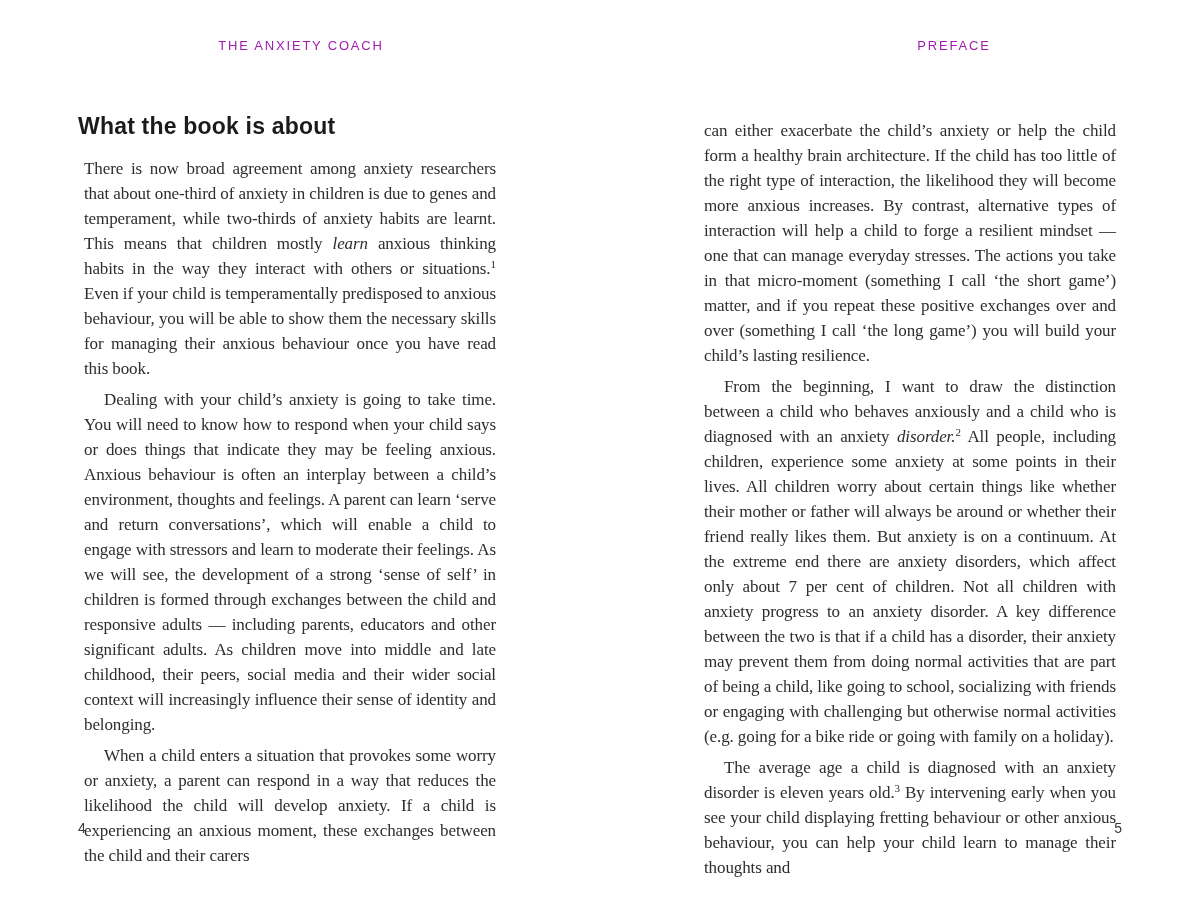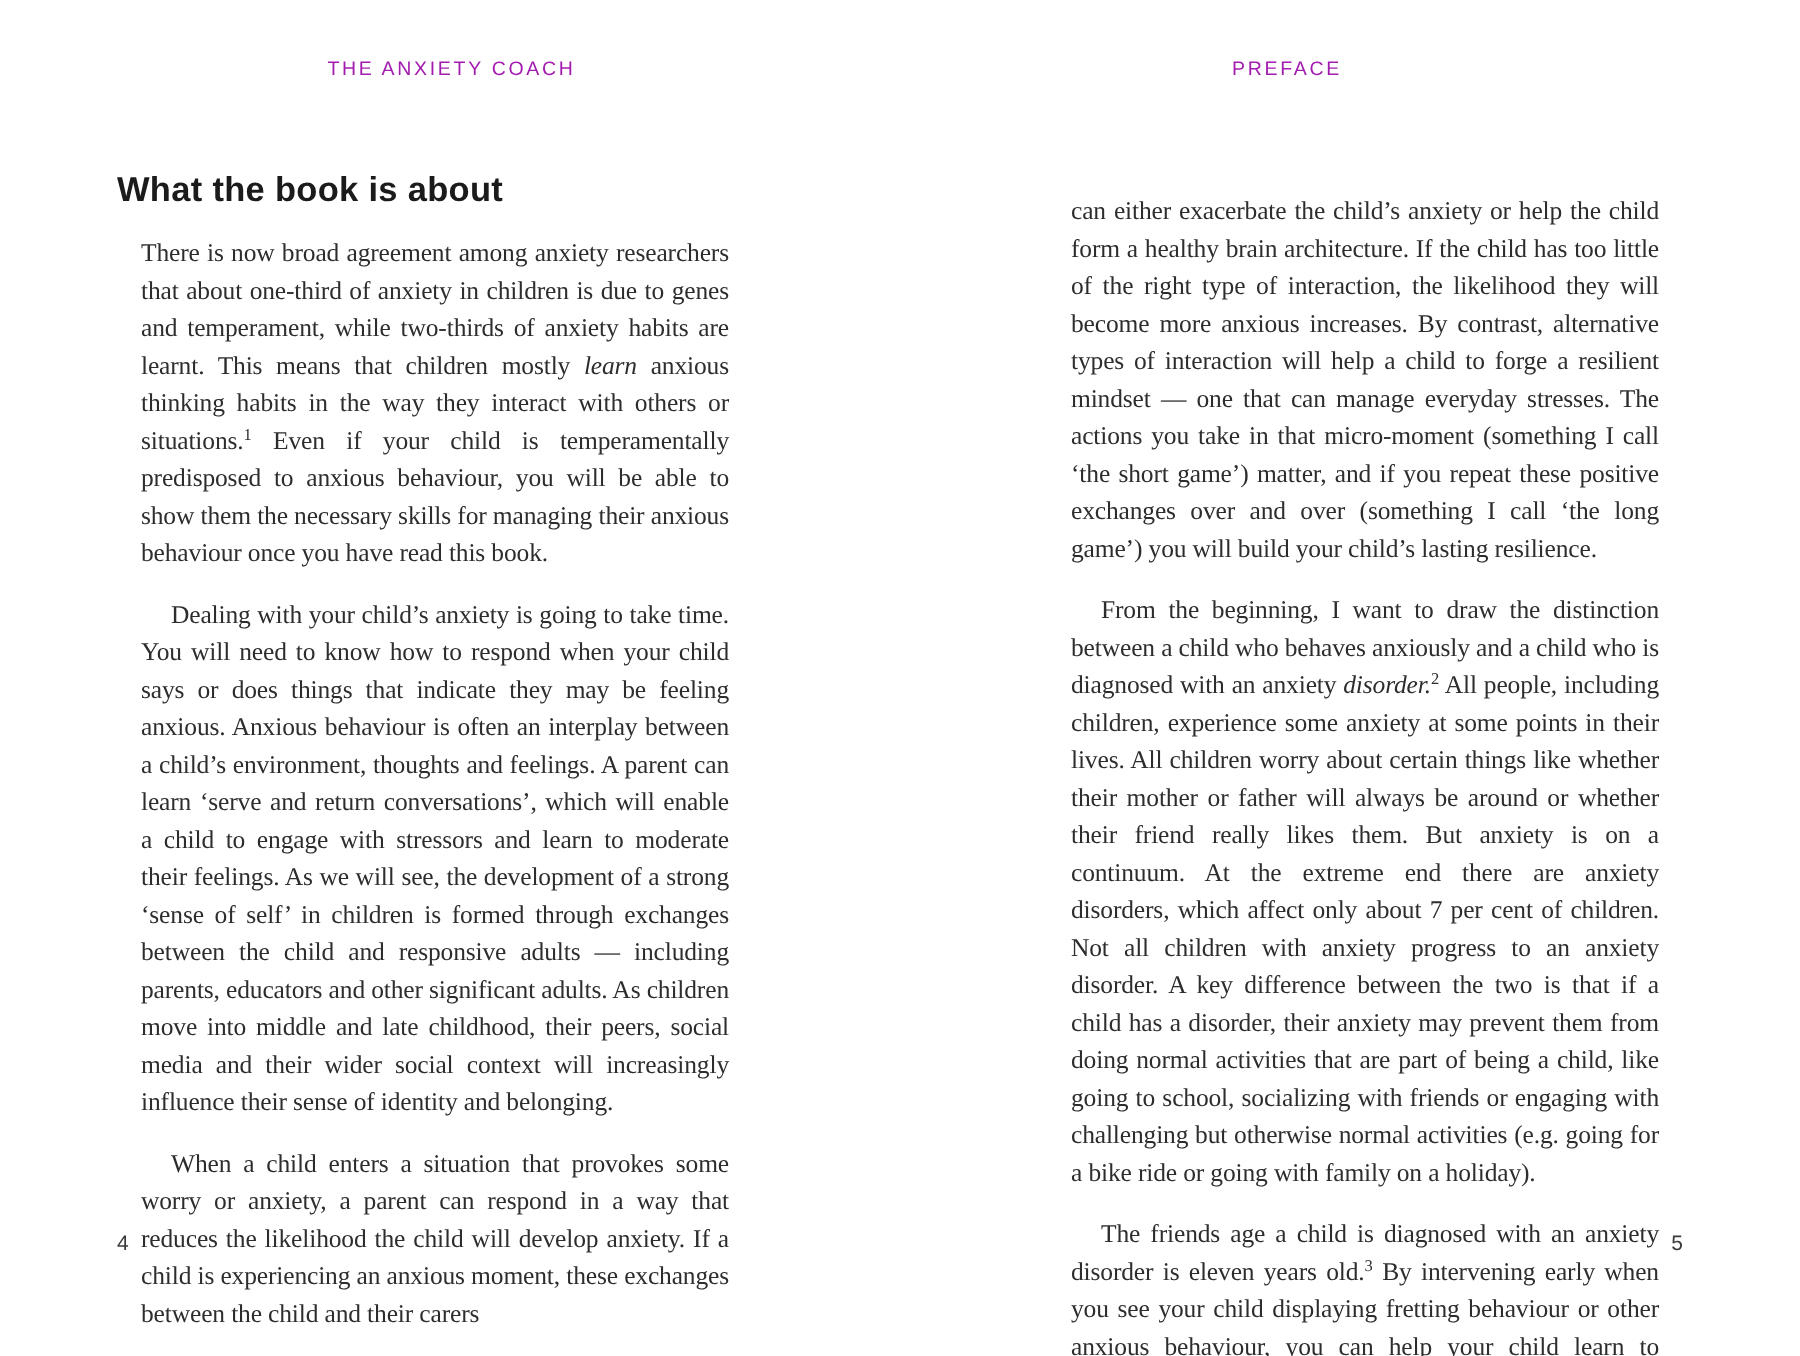--- a/index.html
+++ b/index.html
@@ -18,21 +18,21 @@
     position: absolute;
     top: 38px;
     transform: translateX(-50%);
     font-family: "Liberation Sans", sans-serif;
     font-size: 13px;
     letter-spacing: 1.8px;
     color: #a21caf;
     white-space: nowrap;
   }
   #head-left { left: 301px; }
-  #head-right { left: 858px; text-align: right; }
+  #head-right { left: 954px; text-align: right; }
 
   .column {
     position: absolute;
     top: 112px;
     width: 424px;
     color: #2d2d2d;
   }
   #col-left  { left: 78px; }
   #col-right { left: 698px; }
 
@@ -40,21 +40,21 @@
     font-family: "Liberation Sans", sans-serif;
     font-weight: bold;
     font-size: 23px;
     line-height: 28px;
     letter-spacing: 0.2px;
     color: #1b1b1b;
     margin: 0 0 16px 0;
   }
 
   .para {
-    margin: 16px;
+    margin: 6px;
     font-size: 17px;
     line-height: 25px;
     text-align: justify;
     letter-spacing: -0.1px;
     color: #2d2d2d;
   }
   .para.indent { text-indent: 20px; }
   .para em { }
   .para sup {
     font-size: 11px;
@@ -86,19 +86,19 @@
       <p class="para"><span>There is now broad agreement among anxiety researchers that about one-third of anxiety in children is due to genes and temperament, while two-thirds of anxiety habits are learnt. This means that children mostly </span><em>learn</em><span> anxious thinking habits in the way they interact with others or situations.</span><sup>1</sup><span> Even if your child is temperamentally predisposed to anxious behaviour, you will be able to show them the necessary skills for managing their anxious behaviour once you have read this book.</span></p>
       <p class="para indent"><span>Dealing with your child’s anxiety is going to take time. You will need to know how to respond when your child says or does things that indicate they may be feeling anxious. Anxious behaviour is often an interplay between a child’s environment, thoughts and feelings. A parent can learn ‘serve and return conversations’, which will enable a child to engage with stressors and learn to moderate their feelings. As we will see, the development of a strong ‘sense of self’ in children is formed through exchanges between the child and responsive adults — including parents, educators and other significant adults. As children move into middle and late childhood, their peers, social media and their wider social context will increasingly influence their sense of identity and belonging.</span></p>
       <p class="para indent"><span>When a child enters a situation that provokes some worry or anxiety, a parent can respond in a way that reduces the likelihood the child will develop anxiety. If a child is experiencing an anxious moment, these exchanges between the child and their carers</span></p>
     </div>
 </div>
 
 <div class="column" id="col-right">
   <div>
       <p class="para"><span>can either exacerbate the child’s anxiety or help the child form a healthy brain architecture. If the child has too little of the right type of interaction, the likelihood they will become more anxious increases. By contrast, alternative types of interaction will help a child to forge a resilient mindset — one that can manage everyday stresses. The actions you take in that micro-moment (something I call ‘the short game’) matter, and if you repeat these positive exchanges over and over (something I call ‘the long game’) you will build your child’s lasting resilience.</span></p>
       <p class="para indent"><span>From the beginning, I want to draw the distinction between a child who behaves anxiously and a child who is diagnosed with an anxiety </span><em>disorder.</em><sup>2</sup><span> All people, including children, experience some anxiety at some points in their lives. All children worry about certain things like whether their mother or father will always be around or whether their friend really likes them. But anxiety is on a continuum. At the extreme end there are anxiety disorders, which affect only about 7 per cent of children. Not all children with anxiety progress to an anxiety disorder. A key difference between the two is that if a child has a disorder, their anxiety may prevent them from doing normal activities that are part of being a child, like going to school, socializing with friends or engaging with challenging but otherwise normal activities (e.g. going for a bike ride or going with family on a holiday).</span></p>
-      <p class="para indent"><span>The friends age a child is diagnosed with an anxiety disorder is eleven years old.</span><sup>3</sup><span> By intervening early when you see your child displaying fretting behaviour or other anxious behaviour, you can help your child learn to manage their thoughts and</span></p>
+      <p class="para indent"><span>The average age a child is diagnosed with an anxiety disorder is eleven years old.</span><sup>3</sup><span> By intervening early when you see your child displaying fretting behaviour or other anxious behaviour, you can help your child learn to manage their thoughts and</span></p>
     </div>
 </div>
 
 <div class="folio" id="folio-left">4</div>
 
 <div class="folio" id="folio-right">5</div>
 
 </body></html>

